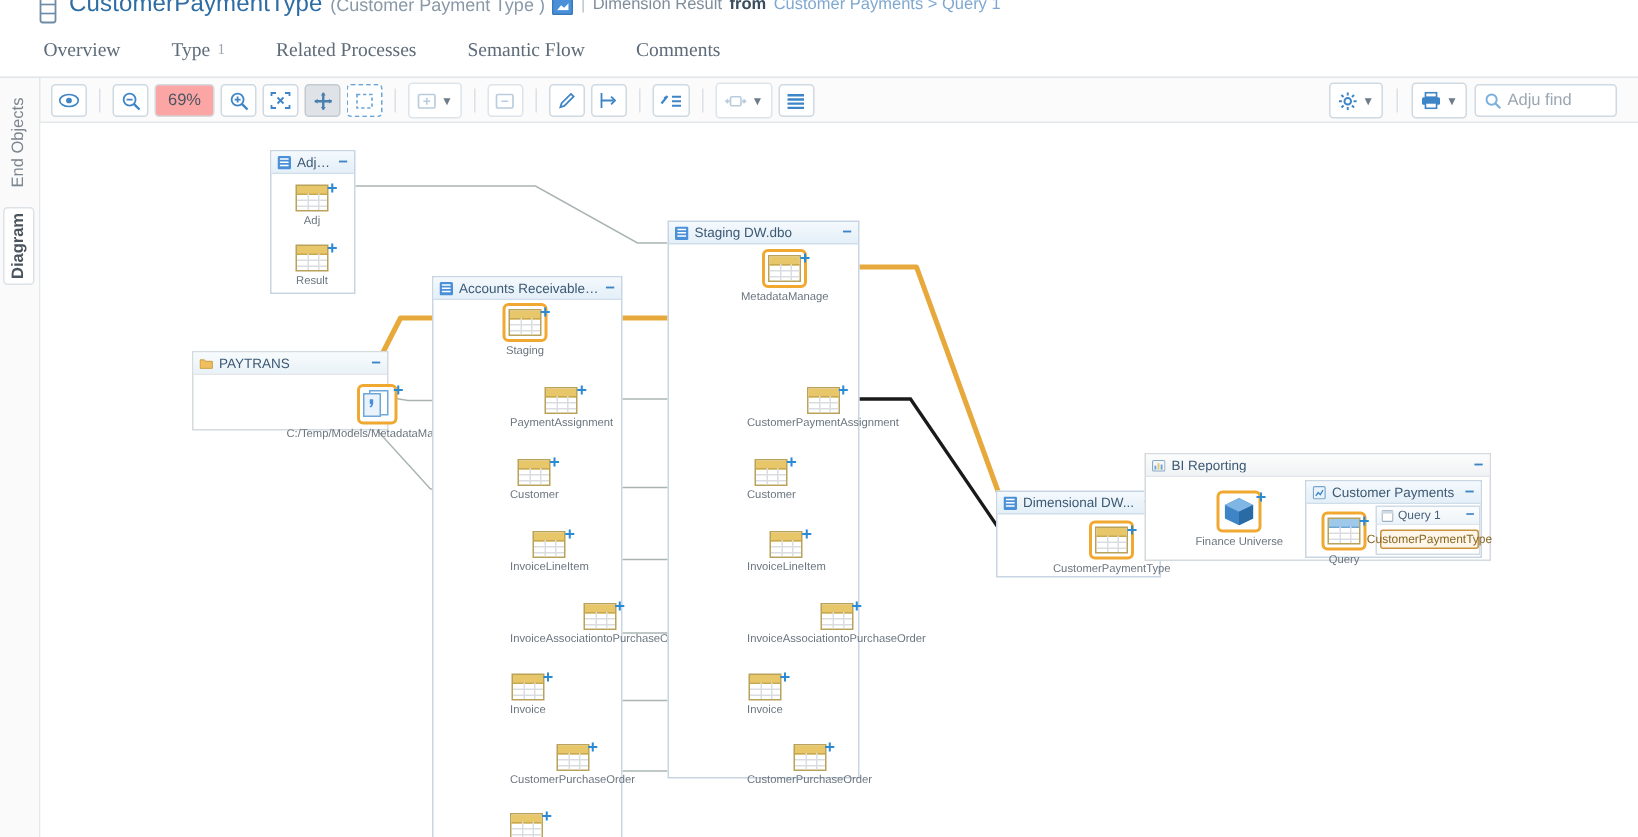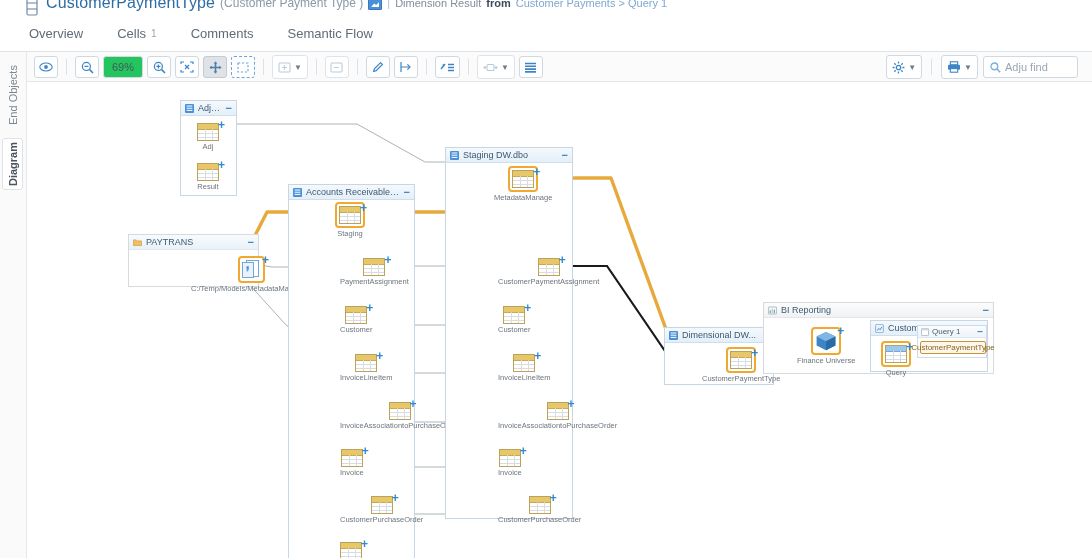--- a/index.html
+++ b/index.html
@@ -19,35 +19,35 @@
   .t-paren{font-size:12px;color:#8a99a8;}
   .t-sep{font-size:11px;color:#b7c1ca;}
   .t-dim{font-size:11px;color:#7f8d9b;}
   .t-from{font-size:11px;color:#3b4d5c;font-weight:bold;}
   .t-crumb{font-size:11px;color:#7fa8d0;}
   .sq-icon{display:inline-block;width:12px;height:12px;background:#4a90d9;border:1px solid #3a7ab8;border-radius:1px;position:relative;vertical-align:middle;}
   .sq-icon:after{content:"";position:absolute;left:2px;top:5px;width:8px;height:5px;background:#fff;clip-path:polygon(0 100%,35% 30%,60% 62%,100% 0,100% 100%);}
 
   
   .tabbar{position:absolute;left:0;top:18px;width:1092px;height:33px;background:#fff;border-bottom:1px solid #dfe4e8;}
-  .tabs{display:flex;height:33px;align-items:stretch;padding-left:12px;}
+  .tabs{display:flex;height:33px;align-items:stretch;padding-left:12px;font-family:Liberation Serif, serif;}
   .tab{display:flex;align-items:center;padding:0 17px;font-size:13px;color:#5e6b78;cursor:pointer;position:relative;
        border-bottom:3px solid transparent;background:transparent;white-space:nowrap;}
   .tab .sup{font-size:10px;color:#9aa6b2;margin-left:5px;}
   .tab.active{color:#1b74c4;font-weight:bold;background:#f2f8fd;border-bottom:3px solid #2a8ad4;}
 
   
   .toolbar{position:absolute;left:0;top:52px;width:1092px;height:29px;background:#fbfbfb;border-bottom:1px solid #e3e7ea;}
   .tb-left{position:absolute;left:34px;top:3px;display:flex;align-items:center;gap:4px;}
   .tb-right{position:absolute;right:14px;top:3px;display:flex;align-items:center;gap:5px;}
   .btn{height:22px;min-width:24px;box-sizing:border-box;border:1px solid #cfd9e2;border-radius:3px;background:#fff;
        display:flex;align-items:center;justify-content:center;color:#3d85c6;font-size:11px;cursor:pointer;padding:0 4px;}
   .btn.pressed{background:#dfe3e7;border-color:#c2cad2;}
   .btn.disabled{color:#b9ccdd;border-color:#dde4ea;}
-  .btn.zoomlabel{min-width:40px;font-size:11px;color:#4a5560;border-color:#d3dae0;background:#22c55e;}
+  .btn.zoomlabel{min-width:40px;font-size:11px;color:#4a5560;border-color:#d3dae0;background:#fca5a5;}
   .btn.dash{border:1px dashed #6aa5d8;background:#fff;}
   .sep{width:1px;height:16px;background:#dbe1e7;margin:0 4px;}
   .caret{font-size:8px;color:#6e7b88;margin-left:3px;}
   .combo{display:flex;align-items:center;height:22px;border:1px solid #cfd9e2;border-radius:3px;background:#fff;padding:0 5px;cursor:pointer;}
   .combo.dis{color:#b9ccdd;border-color:#dde4ea;}
   .quickfind{height:22px;box-sizing:border-box;width:95px;border:1px solid #cfd9e2;border-radius:3px;background:#fff;
       display:flex;align-items:center;gap:4px;padding:0 6px;color:#9aa6b2;font-size:11px;cursor:text;}
 
   
   .sidetabs{position:absolute;left:0;top:52px;width:26px;height:506px;background:#fafafa;border-right:1px solid #e4e8eb;}
@@ -114,28 +114,31 @@
       <span class="t-crumb">Customer Payments &gt; Query 1</span>
     </div>
   </div>
 
   <div class="tabbar">
     <div class="tabs">
       <div class="tab">
         <span>Overview</span>
         </div>
       <div class="tab">
-        <span>Cells</span>
+        <span>Type</span>
         <span class="sup">1</span>
+        </div>
+      <div class="tab">
+        <span>Related Processes</span>
+        </div>
+      <div class="tab">
+        <span>Semantic Flow</span>
         </div>
       <div class="tab">
         <span>Comments</span>
-        </div>
-      <div class="tab">
-        <span>Semantic Flow</span>
         </div>
     </div>
   </div>
 
   <div class="toolbar">
     <div class="tb-left">
       <div class="btn">
         <svg width="14" height="10" viewBox="0 0 14 10">
             <ellipse cx="7" cy="5" rx="6.2" ry="4" fill="none" stroke="#3d85c6" stroke-width="1.1"></ellipse>
             <circle cx="7" cy="5" r="1.9" fill="#3d85c6"></circle>
@@ -638,21 +641,21 @@
               <div class="gl" style="left:0;top:9px;right:0;height:1px;"></div>
                 <div class="gl" style="left:0;top:13px;right:0;height:1px;"></div>
               <div class="gl" style="left:7px;top:5px;bottom:0;width:1px;"></div>
                 <div class="gl" style="left:14px;top:5px;bottom:0;width:1px;"></div>
               <span class="plus">+</span>
               </div>
           </div>
           <div class="nlabel">Query</div>
         </div>
 
-        <div class="qbox" style="left:46px;top:4px;width:70px;height:33px;">
+        <div class="qbox" style="left:46px;top:16px;width:70px;height:33px;">
           <div class="qhead">
             <svg width="8" height="8" viewBox="0 0 8 8">
               <rect x=".4" y=".4" width="7.2" height="7.2" rx=".8" fill="#fff" stroke="#9aaebf" stroke-width=".8"></rect>
               <rect x=".4" y=".4" width="7.2" height="2" fill="#cfd9e2"></rect>
               </svg>
             <span class="qname">Query 1</span>
             <span class="qmin">−</span>
           </div>
           <div class="chip" style="left:2px;top:15px;width:66px;height:13px;">CustomerPaymentType</div>
         </div>

